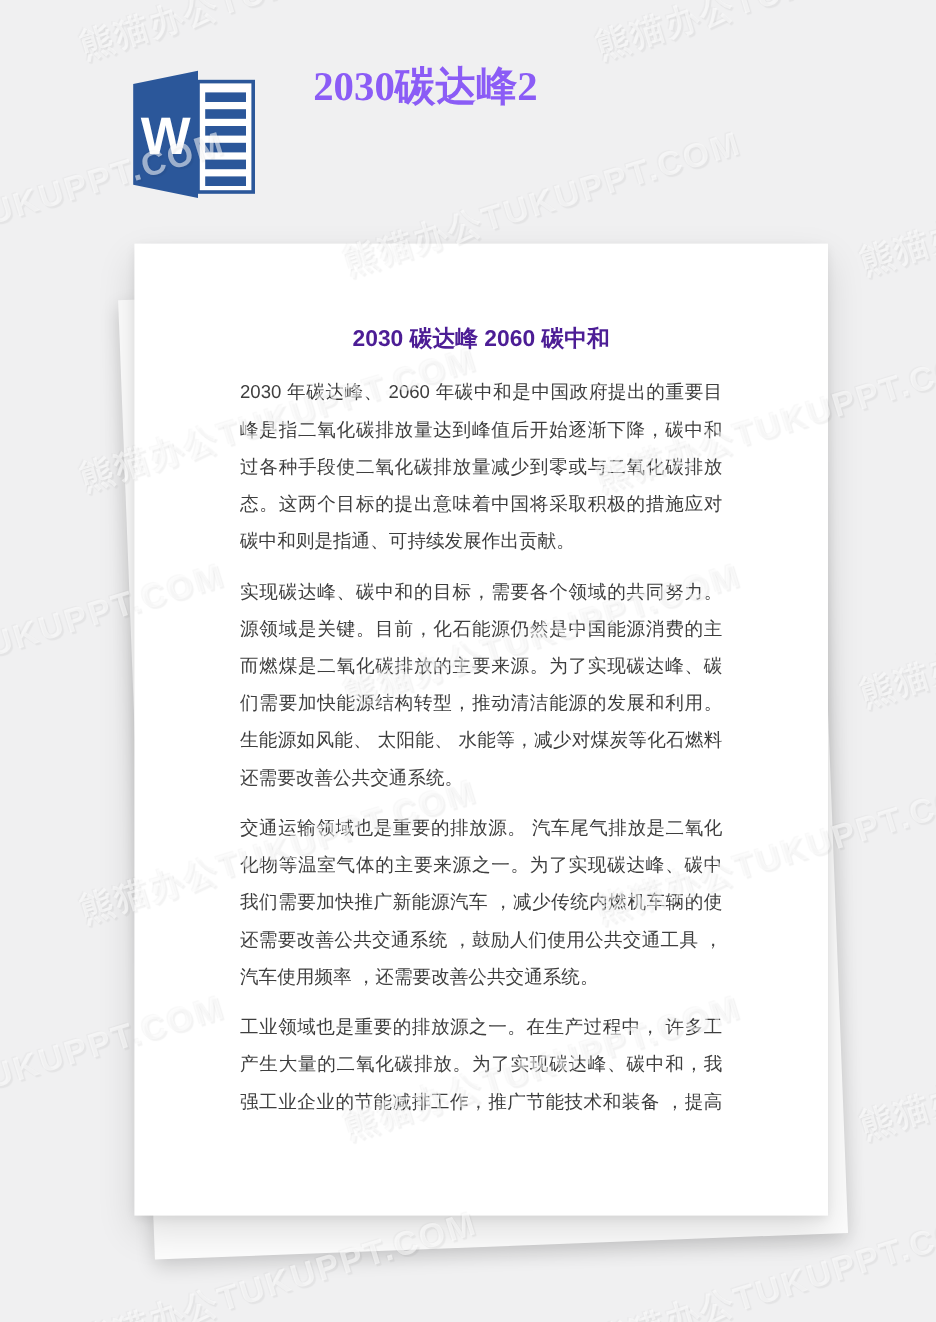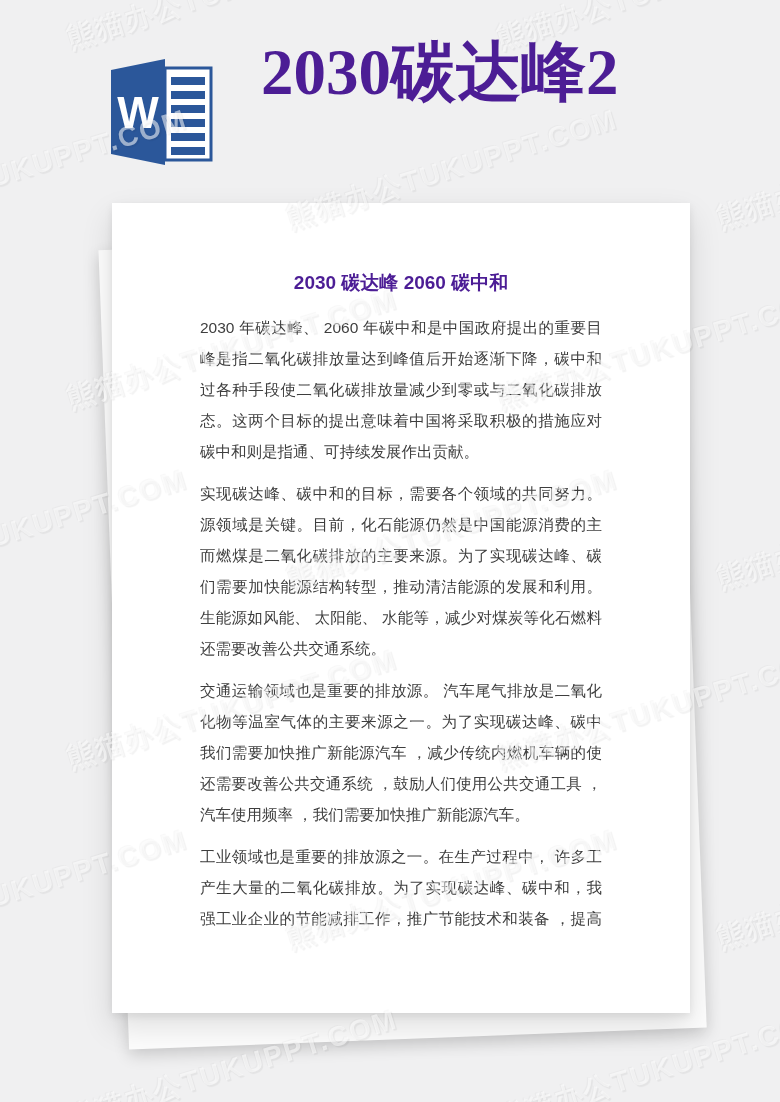--- a/index.html
+++ b/index.html
@@ -14,21 +14,21 @@
     font-size:28px; font-weight:700; letter-spacing:2px; white-space:nowrap;
     color:rgba(255,255,255,0.55);
     text-shadow:1px 2px 1px rgba(0,0,0,0.05), -1px -1px 1px rgba(0,0,0,0.03);
     transform:rotate(-17deg);
   }
   
   .header-icon{ position:absolute; left:95px; top:52px; width:142px; height:122px; z-index:3; }
   .header-title{
     position:absolute; left:261px; top:44px; width:390px; z-index:3;
     font-family:"Liberation Serif", serif; font-weight:700;
-    font-size:65px; line-height:57px; color:#4c1d95;
+    font-size:34px; line-height:57px; color:#8b5cf6;
   }
   
   .back-sheet{
     position:absolute; left:98px; top:228px; width:578px; height:800px;
     background:#fdfdfd; z-index:1;
     transform:rotate(-2.2deg); transform-origin:100% 0;
     box-shadow:0 6px 16px rgba(0,0,0,0.16);
   }
   .main-page{
     position:absolute; left:112px; top:203px; width:578px; height:810px;
@@ -90,21 +90,21 @@
           <div class="line">而燃煤是二氧化碳排放的主要来源。为了实现碳达峰、碳中和，我</div>
           <div class="line">们需要加快能源结构转型，推动清洁能源的发展和利用。发展可再</div>
           <div class="line">生能源如风能、 太阳能、 水能等，减少对煤炭等化石燃料的依赖 ，</div>
           <div class="line">还需要改善公共交通系统。</div>
         </div>
         <div class="para">
           <div class="line">交通运输领域也是重要的排放源。 汽车尾气排放是二氧化碳、 氮氧</div>
           <div class="line">化物等温室气体的主要来源之一。为了实现碳达峰、碳中和的目标，</div>
           <div class="line">我们需要加快推广新能源汽车 ，减少传统内燃机车辆的使用。 此外，</div>
           <div class="line">还需要改善公共交通系统 ，鼓励人们使用公共交通工具 ，减少个人</div>
-          <div class="line">汽车使用频率 ，我们需要加快推广新能源汽车。</div>
+          <div class="line">汽车使用频率 ，还需要改善公共交通系统。</div>
         </div>
         <div class="para">
           <div class="line">工业领域也是重要的排放源之一。在生产过程中， 许多工业企业会</div>
           <div class="line">产生大量的二氧化碳排放。为了实现碳达峰、碳中和，我们需要加</div>
           <div class="line">强工业企业的节能减排工作，推广节能技术和装备 ，提高资源利用</div>
         </div>
       </div>
   </div>
 
   <div id="wm-layer">

